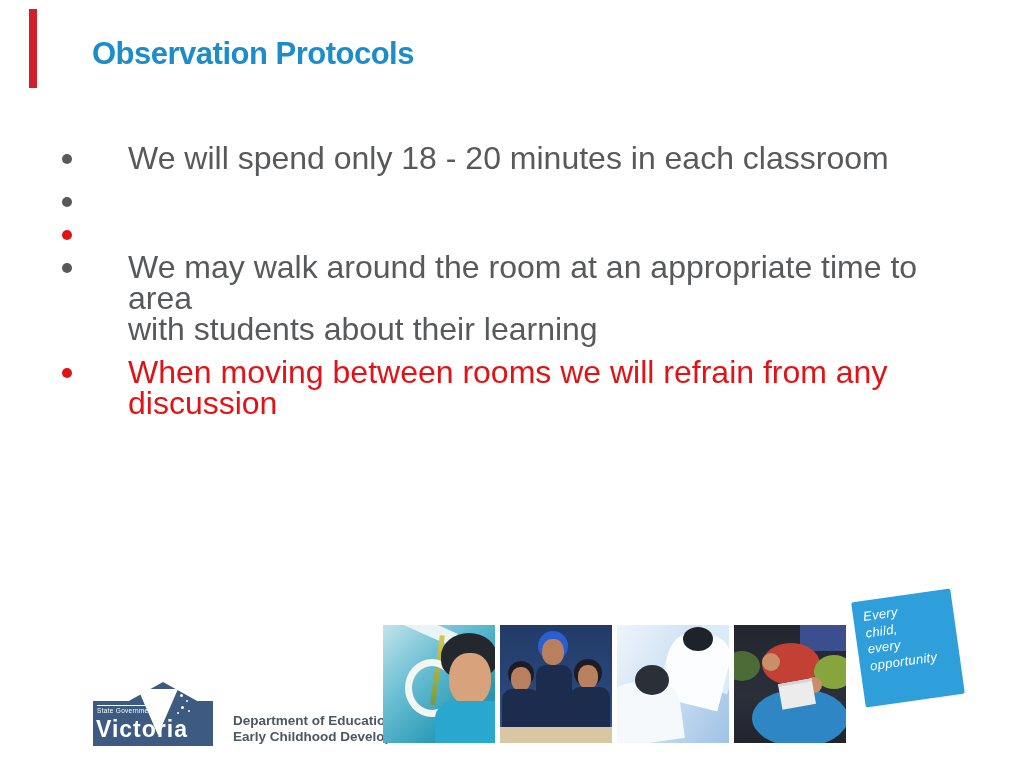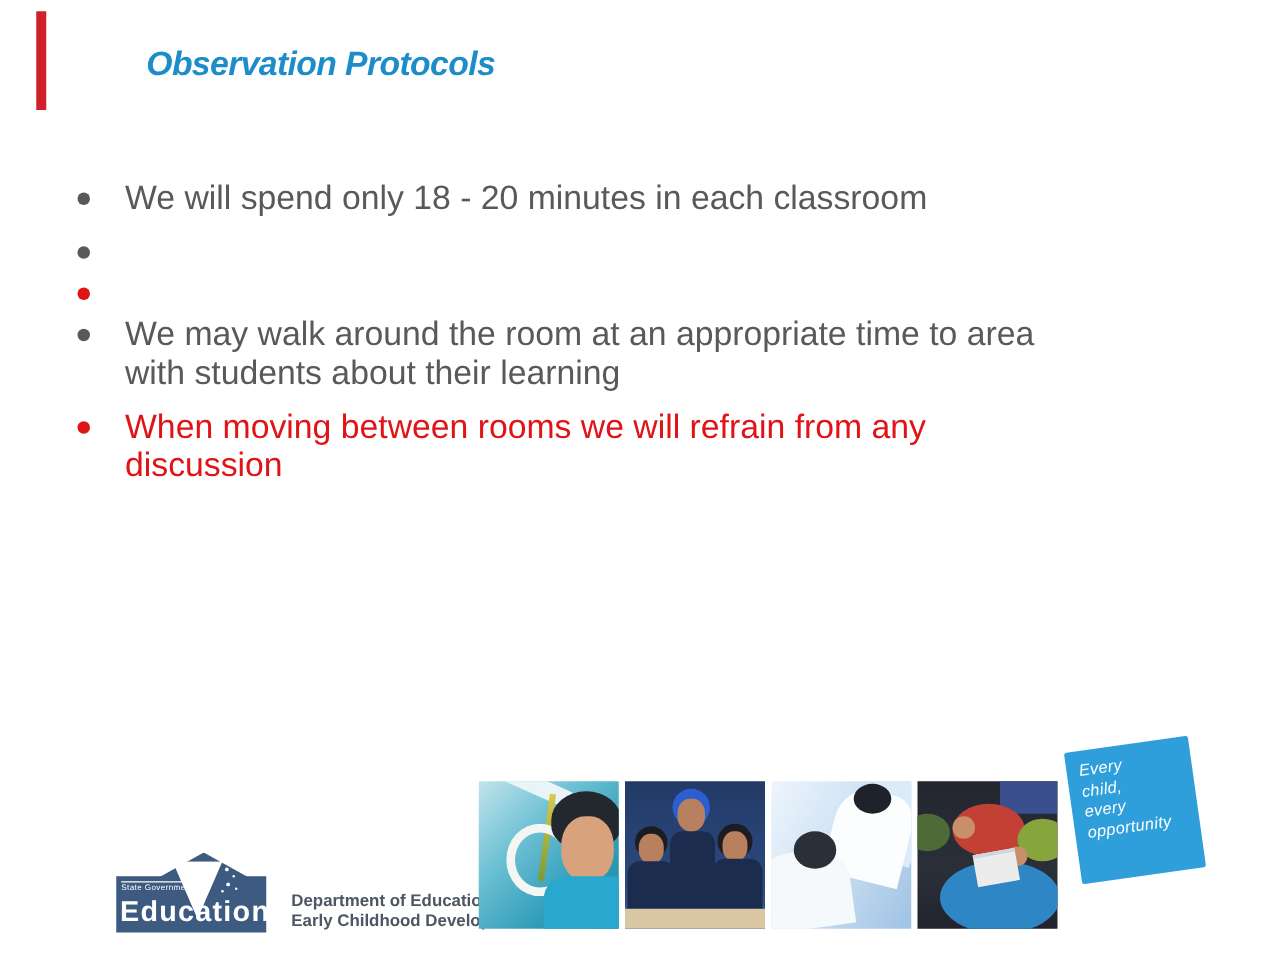--- a/index.html
+++ b/index.html
@@ -11,31 +11,30 @@
     --accent-red:#d0202a; --logo-navy:#3d5a80; --dept-gray:#4d5662;
     --badge-blue:#2e9fdb;
   }
   .abs{position:absolute;}
 
   
   .red-bar{left:29px;top:9px;width:8px;height:79px;background:var(--accent-red);}
 
   
   .title{
-    left:117px;top:36px;margin:0;
-    font-size:27px;font-weight:bold;letter-spacing:-0.5px;
+    left:92px;top:36px;margin:0;
+    font-size:31px;font-weight:bold;letter-spacing:-0.5px;
     color:var(--title-blue);
-    font-style:italic;
   }
 
   
   .bullets{left:62px;top:143px;width:890px;list-style:none;margin:0;padding:0;}
   .bullets li{display:flex;align-items:flex-start;margin:0 0 12px 0;}
   .dot{flex:0 0 10px;width:10px;height:10px;border-radius:50%;margin:11px 28px 0 0;background:currentColor;}
-  .btext{font-size:27px;line-height:31px;white-space:pre-line;}
+  .btext{font-size:32px;line-height:31px;white-space:pre-line;margin-left:28px;}
   .c-gray{color:var(--text-gray);}
   .c-red{color:var(--text-red);}
 
   
   .logo{left:93px;top:682px;width:122px;height:64px;}
   .logo-rect{position:absolute;left:0;top:19px;width:120px;height:45px;background:var(--logo-navy);}
   .logo-peak{position:absolute;left:34px;top:0;width:72px;height:20px;background:var(--logo-navy);
     -webkit-clip-path:polygon(50% 0,100% 100%,0 100%);clip-path:polygon(50% 0,100% 100%,0 100%);}
   .logo-v{position:absolute;left:45px;top:7px;width:40px;height:46px;background:#ffffff;
     -webkit-clip-path:polygon(0 0,100% 0,50% 100%);clip-path:polygon(0 0,100% 0,50% 100%);}
@@ -136,21 +135,21 @@
 <div class="abs logo">
   <div class="logo-peak"></div>
   <div class="logo-rect"></div>
   <div class="logo-v"></div>
   <div class="star s1"></div>
   <div class="star s2"></div>
   <div class="star s3"></div>
   <div class="star s4"></div>
   <div class="star s5"></div>
   <div class="logo-state">State Government</div>
-  <div class="logo-brand">Education</div>
+  <div class="logo-brand">Victoria</div>
 </div>
 
 <div class="abs dept">
   <div>Department of Education and</div>
   <div>Early Childhood Development</div>
 </div>
 
 <div class="abs photo p1">
   <div class="rail"></div>
   <div class="stick"></div>

